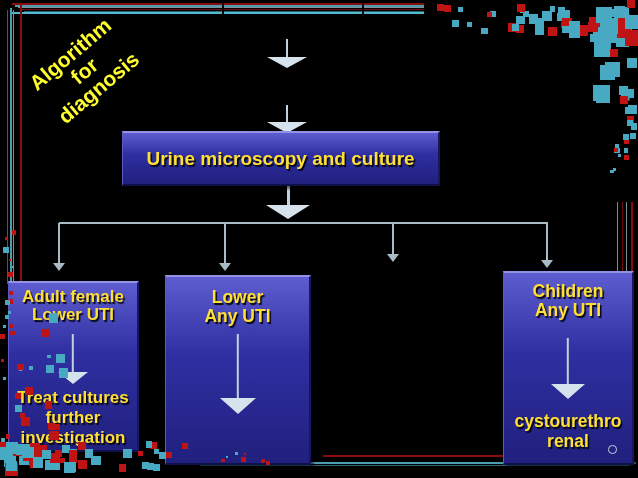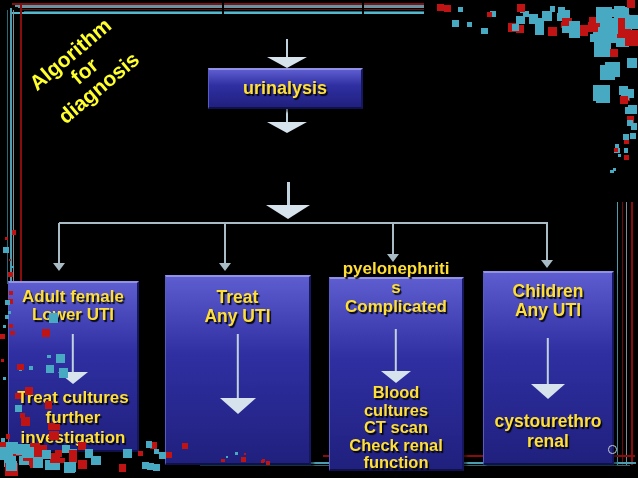--- a/index.html
+++ b/index.html
@@ -277,27 +277,27 @@
   <div class="corner-wrap">
     <div class="corner-label pre ytext">Algorithm
 for
 diagnosis</div>
   </div>
 
 
   <div class="shaft" style="left:285.8px;top:39px;height:18px"></div>
   <div class="tri" style="left:267px;top:57px;border-width:11px 20px 0 20px"></div>
 
-  <div class="fbox" style="left:208px;top:68px;width:152px;height:37px;font-size:18px">
-    <span class="ytext">urinalysis</span>
-  </div>
 
   <div class="shaft" style="left:285.8px;top:105px;height:17px"></div>
   <div class="tri" style="left:267px;top:122px;border-width:11px 20px 0 20px"></div>
 
+  <div class="fbox" style="left:122px;top:131px;width:315px;height:51px;font-size:19px">
+    <span class="ytext">Urine microscopy and culture</span>
+  </div>
 
   <div class="shaft" style="left:286.5px;top:182px;height:23px;width:3px"></div>
   <div class="tri" style="left:266px;top:205px;border-width:14px 22px 0 22px"></div>
 
   <div class="conn" style="left:58.5px;top:222px;width:489px;height:1.7px"></div>
   <div class="conn" style="left:58.2px;top:223px;width:1.6px;height:41px"></div>
   <div class="tri small" style="left:52.5px;top:263px;border-width:8px 6.5px 0 6.5px"></div>
   <div class="conn" style="left:224.2px;top:223px;width:1.6px;height:41px"></div>
   <div class="tri small" style="left:218.5px;top:263px;border-width:8px 6.5px 0 6.5px"></div>
   <div class="conn" style="left:392.2px;top:223px;width:1.6px;height:32px"></div>
@@ -309,40 +309,28 @@
     <div class="cond pre ytext" style="top:5px;font-size:17px;line-height:1.08">Adult female
 Lower UTI</div>
     <div class="bshaft" style="top:51px;height:38px"></div>
     <div class="btri" style="top:89px;border-width:12px 15px 0 15px"></div>
     <div class="action pre ytext" style="top:105px;font-size:17px;line-height:20px">Treat cultures
 further
 investigation</div>
   </div>
 
   <div class="bbox" style="left:165px;top:275px;width:143px;height:186px">
-    <div class="cond pre ytext" style="top:11px;font-size:17.5px;line-height:1.1">Treat
+    <div class="cond pre ytext" style="top:11px;font-size:17.5px;line-height:1.1">Lower
 Any UTI</div>
     <div class="bshaft" style="top:57px;height:64px"></div>
     <div class="btri" style="top:121px;border-width:16px 18px 0 18px"></div>
   </div>
 
-  <div class="bbox" style="left:329px;top:277px;width:132px;height:190px">
-    <div class="cond pre ytext" style="top:-20px;font-size:17px;line-height:19px">pyelonephriti
-s
-Complicated</div>
-    <div class="bshaft" style="top:50px;height:42px"></div>
-    <div class="btri" style="top:92px;border-width:12px 15px 0 15px"></div>
-    <div class="action pre ytext" style="top:105px;font-size:16.5px;line-height:17.6px">Blood
-cultures
-CT scan
-Check renal
-function</div>
-  </div>
-
-  <div class="bbox" style="left:483px;top:271px;width:128px;height:190px">
+
+  <div class="bbox" style="left:503px;top:271px;width:128px;height:190px">
     <div class="cond pre ytext" style="top:9px;font-size:17.5px;line-height:1.1">Children
 Any UTI</div>
     <div class="bshaft" style="top:65px;height:46px"></div>
     <div class="btri" style="top:111px;border-width:15px 17px 0 17px"></div>
     <div class="action pre ytext" style="top:139px;font-size:17.5px;line-height:19.5px">cystourethro
 renal</div>
   </div>
 
   <div class="marker"></div>
 

